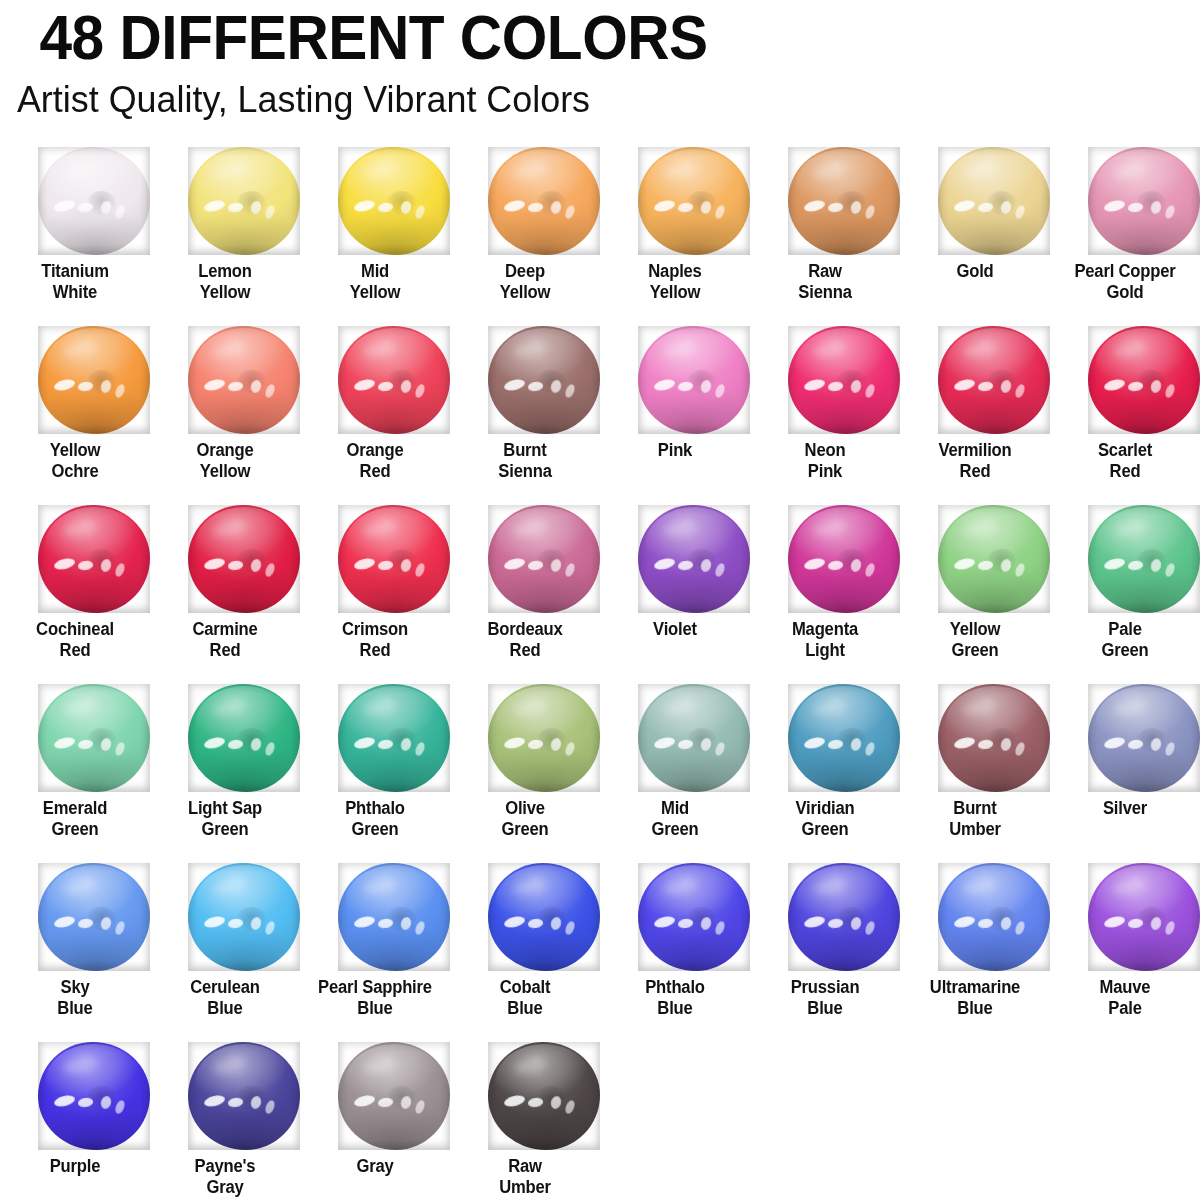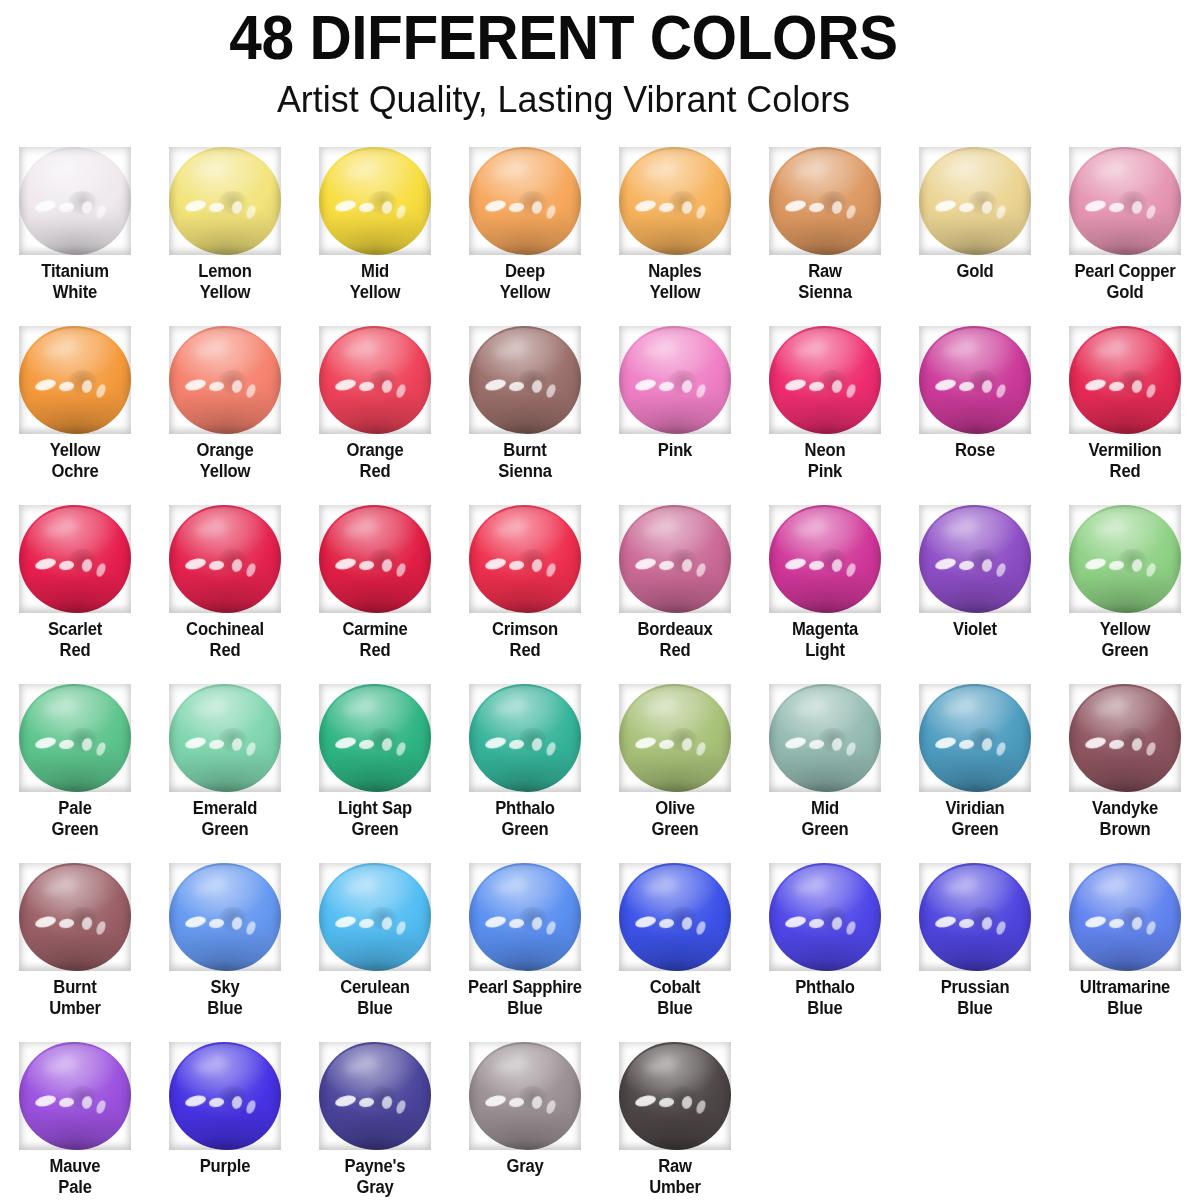--- a/index.html
+++ b/index.html
@@ -12,21 +12,21 @@
   #page {
     position: relative;
     width: 1200px; height: 1200px;
     background: #ffffff;
   }
 
   
   .header {
     width: 1127px;
     padding-top: 2px;
-    text-align: center;
+    text-align: left;
   }
   .headline {
     font-family: "Liberation Sans", sans-serif;
     font-weight: 700;
     font-size: 63px;
     line-height: 70px;
     letter-spacing: -0.5px;
     color: #0b0b0b;
     transform: scaleX(0.93);
     white-space: nowrap;
@@ -51,21 +51,21 @@
     grid-template-columns: repeat(8, 150px);
     grid-auto-rows: 179px;
     justify-content: start;
   }
   .cell {
     position: relative;
     width: 150px;
     height: 179px;
     display: flex;
     flex-direction: column;
-    align-items: center;
+    align-items: flex-end;
   }
 
   
   .blob-wrap {
     position: relative;
     width: 112px;
     height: 108px;
     margin-top: 4px;
   }
   .blob {
@@ -358,34 +358,20 @@
             <div class="hl hl3"></div>
             <div class="hl hl4"></div>
           </div>
           <div class="rim"></div>
         </div>
         <div class="label">Neon
 Pink</div>
       </div>
       <div class="cell">
         <div class="blob-wrap">
-          <div class="blob" style="background: radial-gradient(86% 78% at 46% 30%, color-mix(in srgb, rgb(203, 58, 153) 78%, rgb(255, 255, 255)) 0%, rgb(203, 58, 153) 52%, color-mix(in srgb, rgb(203, 58, 153) 86%, rgb(0, 0, 0)) 100%) rgb(203, 58, 153);">
-            <div class="dimple"></div>
-            <div class="hl hl5"></div>
-            <div class="hl hl1"></div>
-            <div class="hl hl2"></div>
-            <div class="hl hl3"></div>
-            <div class="hl hl4"></div>
-          </div>
-          <div class="rim"></div>
-        </div>
-        <div class="label">Rose</div>
-      </div>
-      <div class="cell">
-        <div class="blob-wrap">
           <div class="blob" style="background: radial-gradient(86% 78% at 46% 30%, color-mix(in srgb, rgb(229, 42, 85) 78%, rgb(255, 255, 255)) 0%, rgb(229, 42, 85) 52%, color-mix(in srgb, rgb(229, 42, 85) 86%, rgb(0, 0, 0)) 100%) rgb(229, 42, 85);">
             <div class="dimple"></div>
             <div class="hl hl5"></div>
             <div class="hl hl1"></div>
             <div class="hl hl2"></div>
             <div class="hl hl3"></div>
             <div class="hl hl4"></div>
           </div>
           <div class="rim"></div>
         </div>
@@ -462,49 +448,49 @@
             <div class="hl hl3"></div>
             <div class="hl hl4"></div>
           </div>
           <div class="rim"></div>
         </div>
         <div class="label">Bordeaux
 Red</div>
       </div>
       <div class="cell">
         <div class="blob-wrap">
+          <div class="blob" style="background: radial-gradient(86% 78% at 46% 30%, color-mix(in srgb, rgb(141, 77, 197) 78%, rgb(255, 255, 255)) 0%, rgb(141, 77, 197) 52%, color-mix(in srgb, rgb(141, 77, 197) 86%, rgb(0, 0, 0)) 100%) rgb(141, 77, 197);">
+            <div class="dimple"></div>
+            <div class="hl hl5"></div>
+            <div class="hl hl1"></div>
+            <div class="hl hl2"></div>
+            <div class="hl hl3"></div>
+            <div class="hl hl4"></div>
+          </div>
+          <div class="rim"></div>
+        </div>
+        <div class="label">Violet</div>
+      </div>
+      <div class="cell">
+        <div class="blob-wrap">
           <div class="blob" style="background: radial-gradient(86% 78% at 46% 30%, color-mix(in srgb, rgb(208, 54, 153) 78%, rgb(255, 255, 255)) 0%, rgb(208, 54, 153) 52%, color-mix(in srgb, rgb(208, 54, 153) 86%, rgb(0, 0, 0)) 100%) rgb(208, 54, 153);">
             <div class="dimple"></div>
             <div class="hl hl5"></div>
             <div class="hl hl1"></div>
             <div class="hl hl2"></div>
             <div class="hl hl3"></div>
             <div class="hl hl4"></div>
           </div>
           <div class="rim"></div>
         </div>
         <div class="label">Magenta
 Light</div>
       </div>
       <div class="cell">
         <div class="blob-wrap">
-          <div class="blob" style="background: radial-gradient(86% 78% at 46% 30%, color-mix(in srgb, rgb(141, 77, 197) 78%, rgb(255, 255, 255)) 0%, rgb(141, 77, 197) 52%, color-mix(in srgb, rgb(141, 77, 197) 86%, rgb(0, 0, 0)) 100%) rgb(141, 77, 197);">
-            <div class="dimple"></div>
-            <div class="hl hl5"></div>
-            <div class="hl hl1"></div>
-            <div class="hl hl2"></div>
-            <div class="hl hl3"></div>
-            <div class="hl hl4"></div>
-          </div>
-          <div class="rim"></div>
-        </div>
-        <div class="label">Violet</div>
-      </div>
-      <div class="cell">
-        <div class="blob-wrap">
           <div class="blob" style="background: radial-gradient(86% 78% at 46% 30%, color-mix(in srgb, rgb(142, 209, 132) 78%, rgb(255, 255, 255)) 0%, rgb(142, 209, 132) 52%, color-mix(in srgb, rgb(142, 209, 132) 86%, rgb(0, 0, 0)) 100%) rgb(142, 209, 132);">
             <div class="dimple"></div>
             <div class="hl hl5"></div>
             <div class="hl hl1"></div>
             <div class="hl hl2"></div>
             <div class="hl hl3"></div>
             <div class="hl hl4"></div>
           </div>
           <div class="rim"></div>
         </div>
@@ -611,47 +597,46 @@
             <div class="hl hl3"></div>
             <div class="hl hl4"></div>
           </div>
           <div class="rim"></div>
         </div>
         <div class="label">Viridian
 Green</div>
       </div>
       <div class="cell">
         <div class="blob-wrap">
-          <div class="blob" style="background: radial-gradient(86% 78% at 46% 30%, color-mix(in srgb, rgb(142, 85, 96) 78%, rgb(255, 255, 255)) 0%, rgb(142, 85, 96) 52%, color-mix(in srgb, rgb(142, 85, 96) 86%, rgb(0, 0, 0)) 100%) rgb(142, 85, 96);">
-            <div class="dimple"></div>
-            <div class="hl hl5"></div>
-            <div class="hl hl1"></div>
-            <div class="hl hl2"></div>
-            <div class="hl hl3"></div>
-            <div class="hl hl4"></div>
-          </div>
-          <div class="rim"></div>
-        </div>
-        <div class="label">Vandyke
-Brown</div>
-      </div>
-      <div class="cell">
-        <div class="blob-wrap">
           <div class="blob" style="background: radial-gradient(86% 78% at 46% 30%, color-mix(in srgb, rgb(154, 95, 102) 78%, rgb(255, 255, 255)) 0%, rgb(154, 95, 102) 52%, color-mix(in srgb, rgb(154, 95, 102) 86%, rgb(0, 0, 0)) 100%) rgb(154, 95, 102);">
             <div class="dimple"></div>
             <div class="hl hl5"></div>
             <div class="hl hl1"></div>
             <div class="hl hl2"></div>
             <div class="hl hl3"></div>
             <div class="hl hl4"></div>
           </div>
           <div class="rim"></div>
         </div>
         <div class="label">Burnt
 Umber</div>
+      </div>
+      <div class="cell">
+        <div class="blob-wrap">
+          <div class="blob" style="background: radial-gradient(86% 78% at 46% 30%, color-mix(in srgb, rgb(139, 147, 194) 78%, rgb(255, 255, 255)) 0%, rgb(139, 147, 194) 52%, color-mix(in srgb, rgb(139, 147, 194) 86%, rgb(0, 0, 0)) 100%) rgb(139, 147, 194);">
+            <div class="dimple"></div>
+            <div class="hl hl5"></div>
+            <div class="hl hl1"></div>
+            <div class="hl hl2"></div>
+            <div class="hl hl3"></div>
+            <div class="hl hl4"></div>
+          </div>
+          <div class="rim"></div>
+        </div>
+        <div class="label">Silver</div>
       </div>
       <div class="cell">
         <div class="blob-wrap">
           <div class="blob" style="background: radial-gradient(86% 78% at 46% 30%, color-mix(in srgb, rgb(101, 152, 240) 78%, rgb(255, 255, 255)) 0%, rgb(101, 152, 240) 52%, color-mix(in srgb, rgb(101, 152, 240) 86%, rgb(0, 0, 0)) 100%) rgb(101, 152, 240);">
             <div class="dimple"></div>
             <div class="hl hl5"></div>
             <div class="hl hl1"></div>
             <div class="hl hl2"></div>
             <div class="hl hl3"></div>
             <div class="hl hl4"></div>

